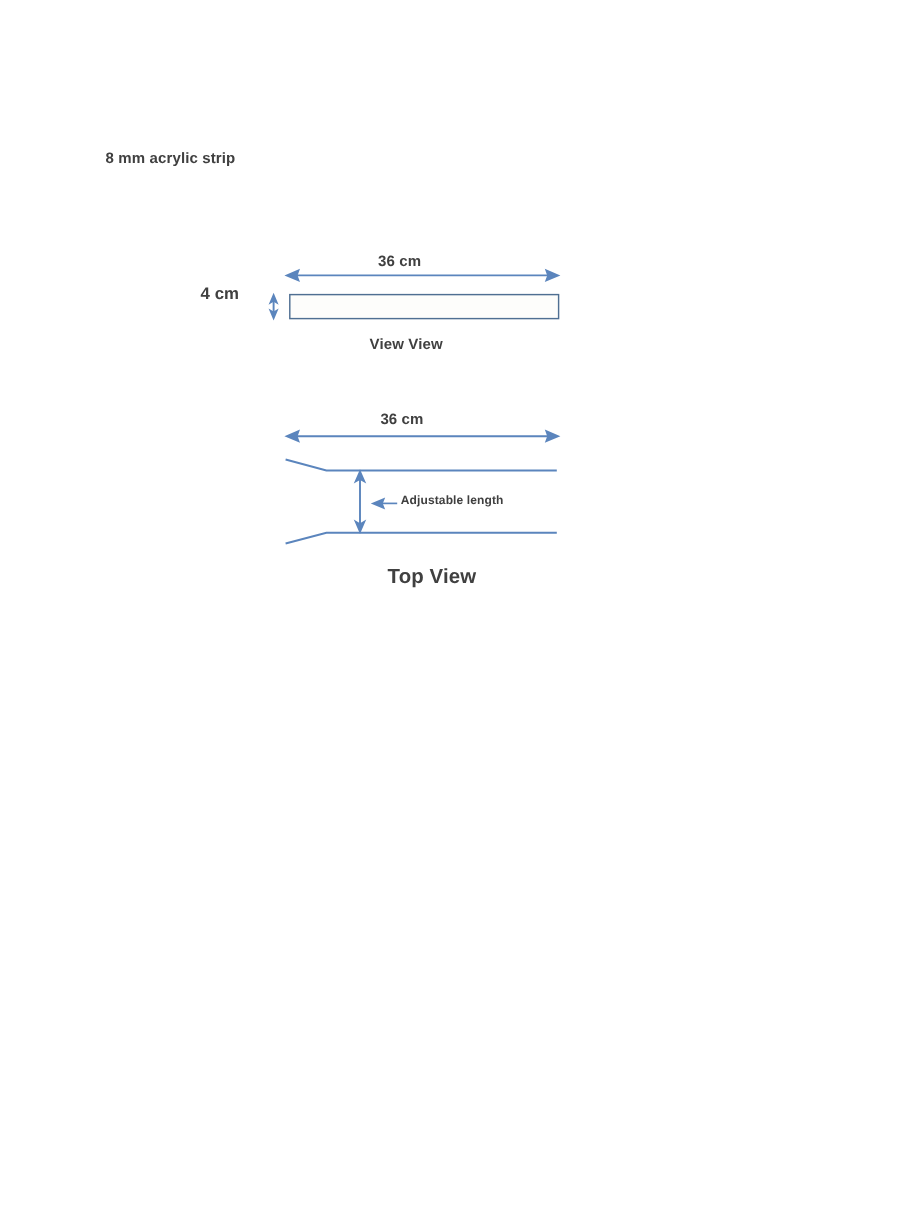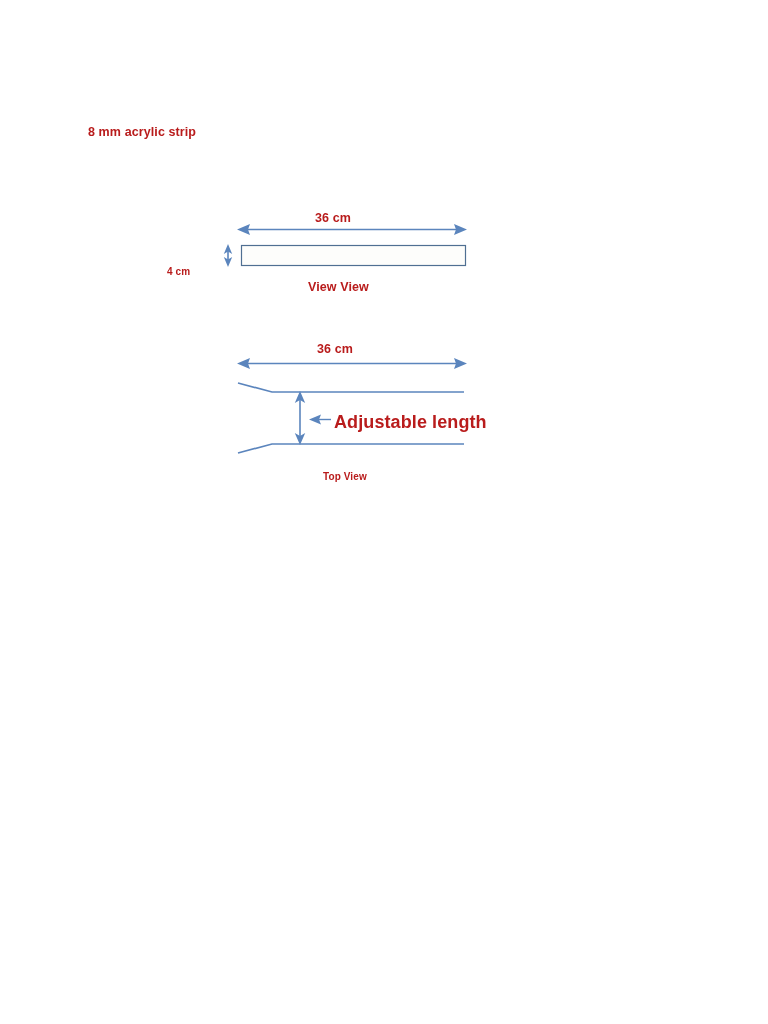--- a/index.html
+++ b/index.html
@@ -19,58 +19,58 @@
     position: absolute;
     left: 0;
     top: 0;
     width: 768px;
     height: 1024px;
     background: #ffffff;
   }
   .label {
     position: absolute;
     font-weight: bold;
-    color: #b91c1c;
+    color: #404040;
     white-space: nowrap;
     letter-spacing: 0.1px;
   }
   #title-text {
     left: 88px;
     top: 125px;
     font-size: 12.5px;
   }
   #dim-top-label-side {
     left: 315px;
     top: 211px;
     font-size: 12.5px;
   }
   #dim-left-label-side {
     left: 167px;
-    top: 266px;
-    font-size: 10px;
+    top: 236px;
+    font-size: 14px;
   }
   #caption-side {
     left: 308px;
     top: 280px;
     font-size: 12.5px;
   }
   #dim-top-label-top {
     left: 317px;
     top: 342px;
     font-size: 12.5px;
   }
   #adjustable-label {
     left: 334px;
     top: 412px;
-    font-size: 18px;
+    font-size: 10px;
   }
   #caption-top {
     left: 323px;
     top: 471px;
-    font-size: 10px;
+    font-size: 17px;
   }
   #vector-layer {
     position: absolute;
     left: 0;
     top: 0;
     width: 768px;
     height: 1024px;
   }
   .strip-rect {
     fill: #fdfdfb;

